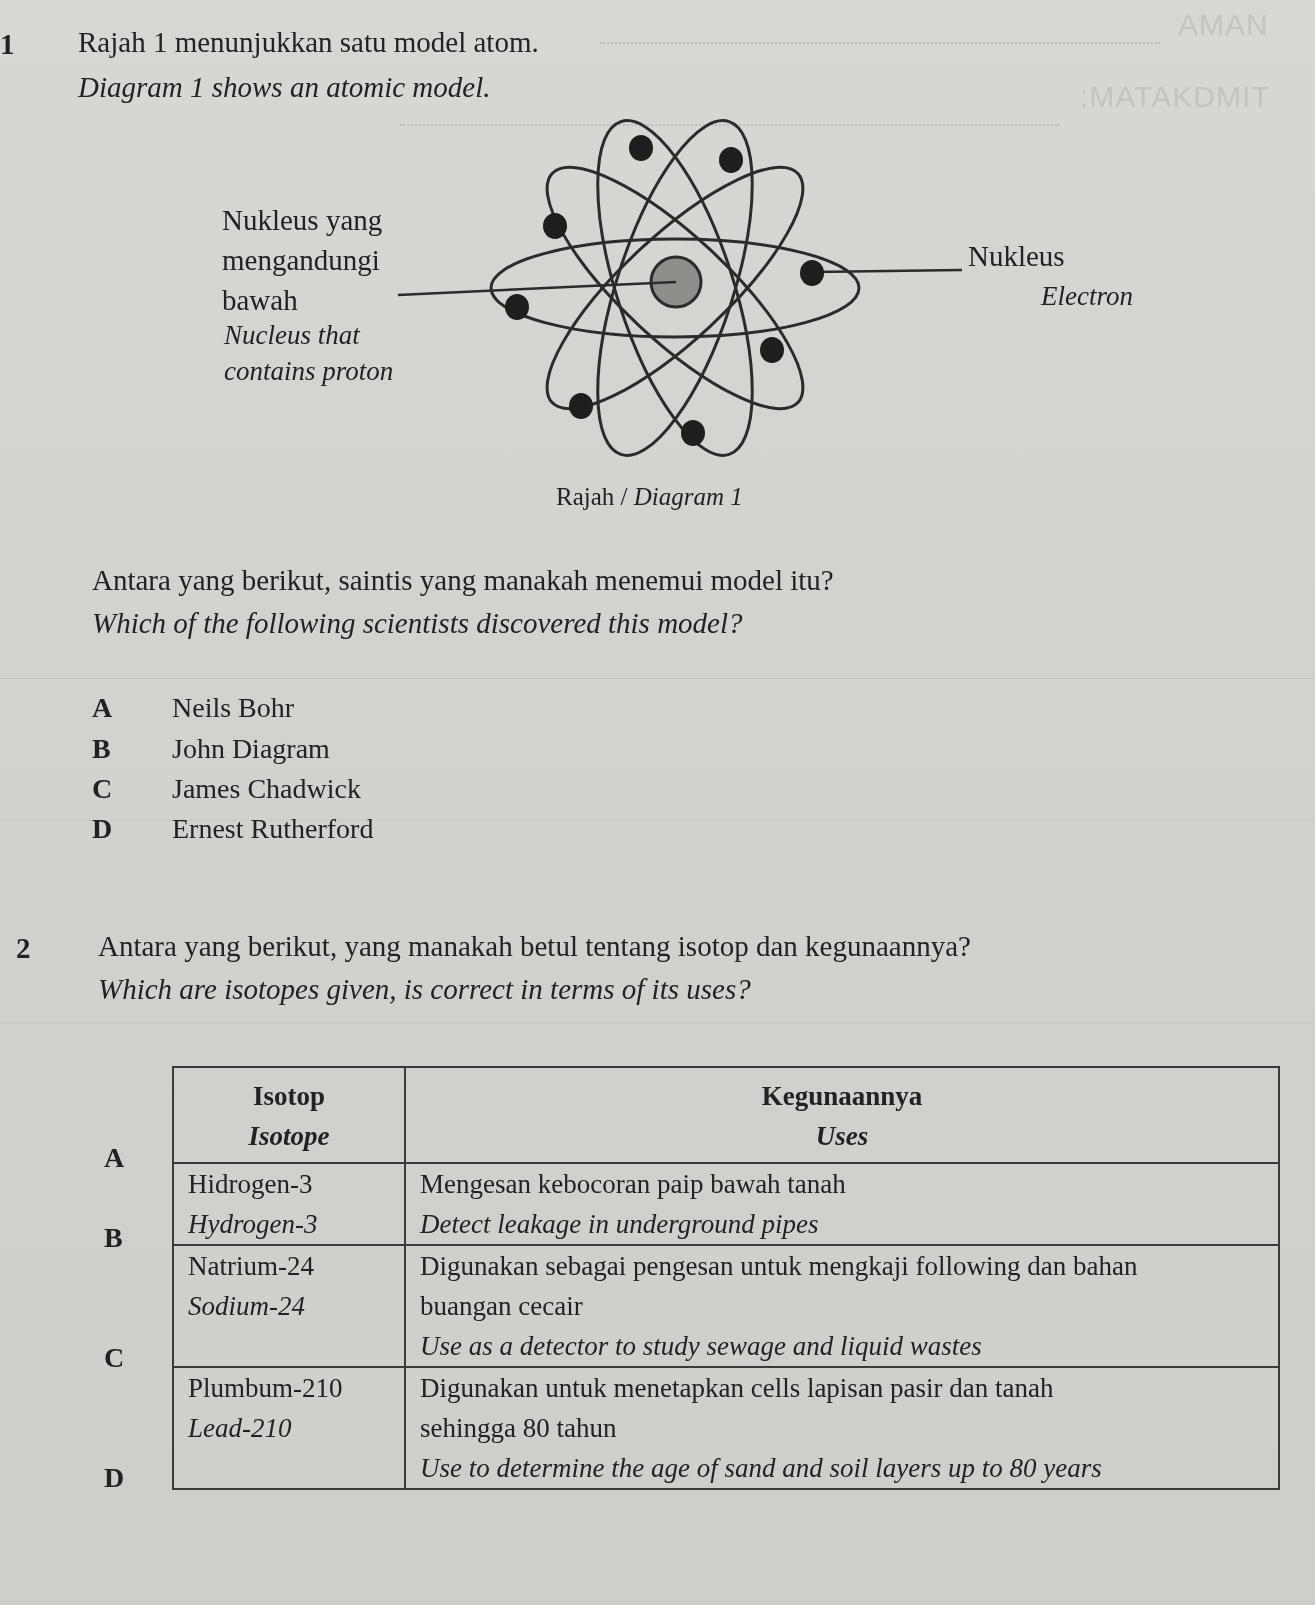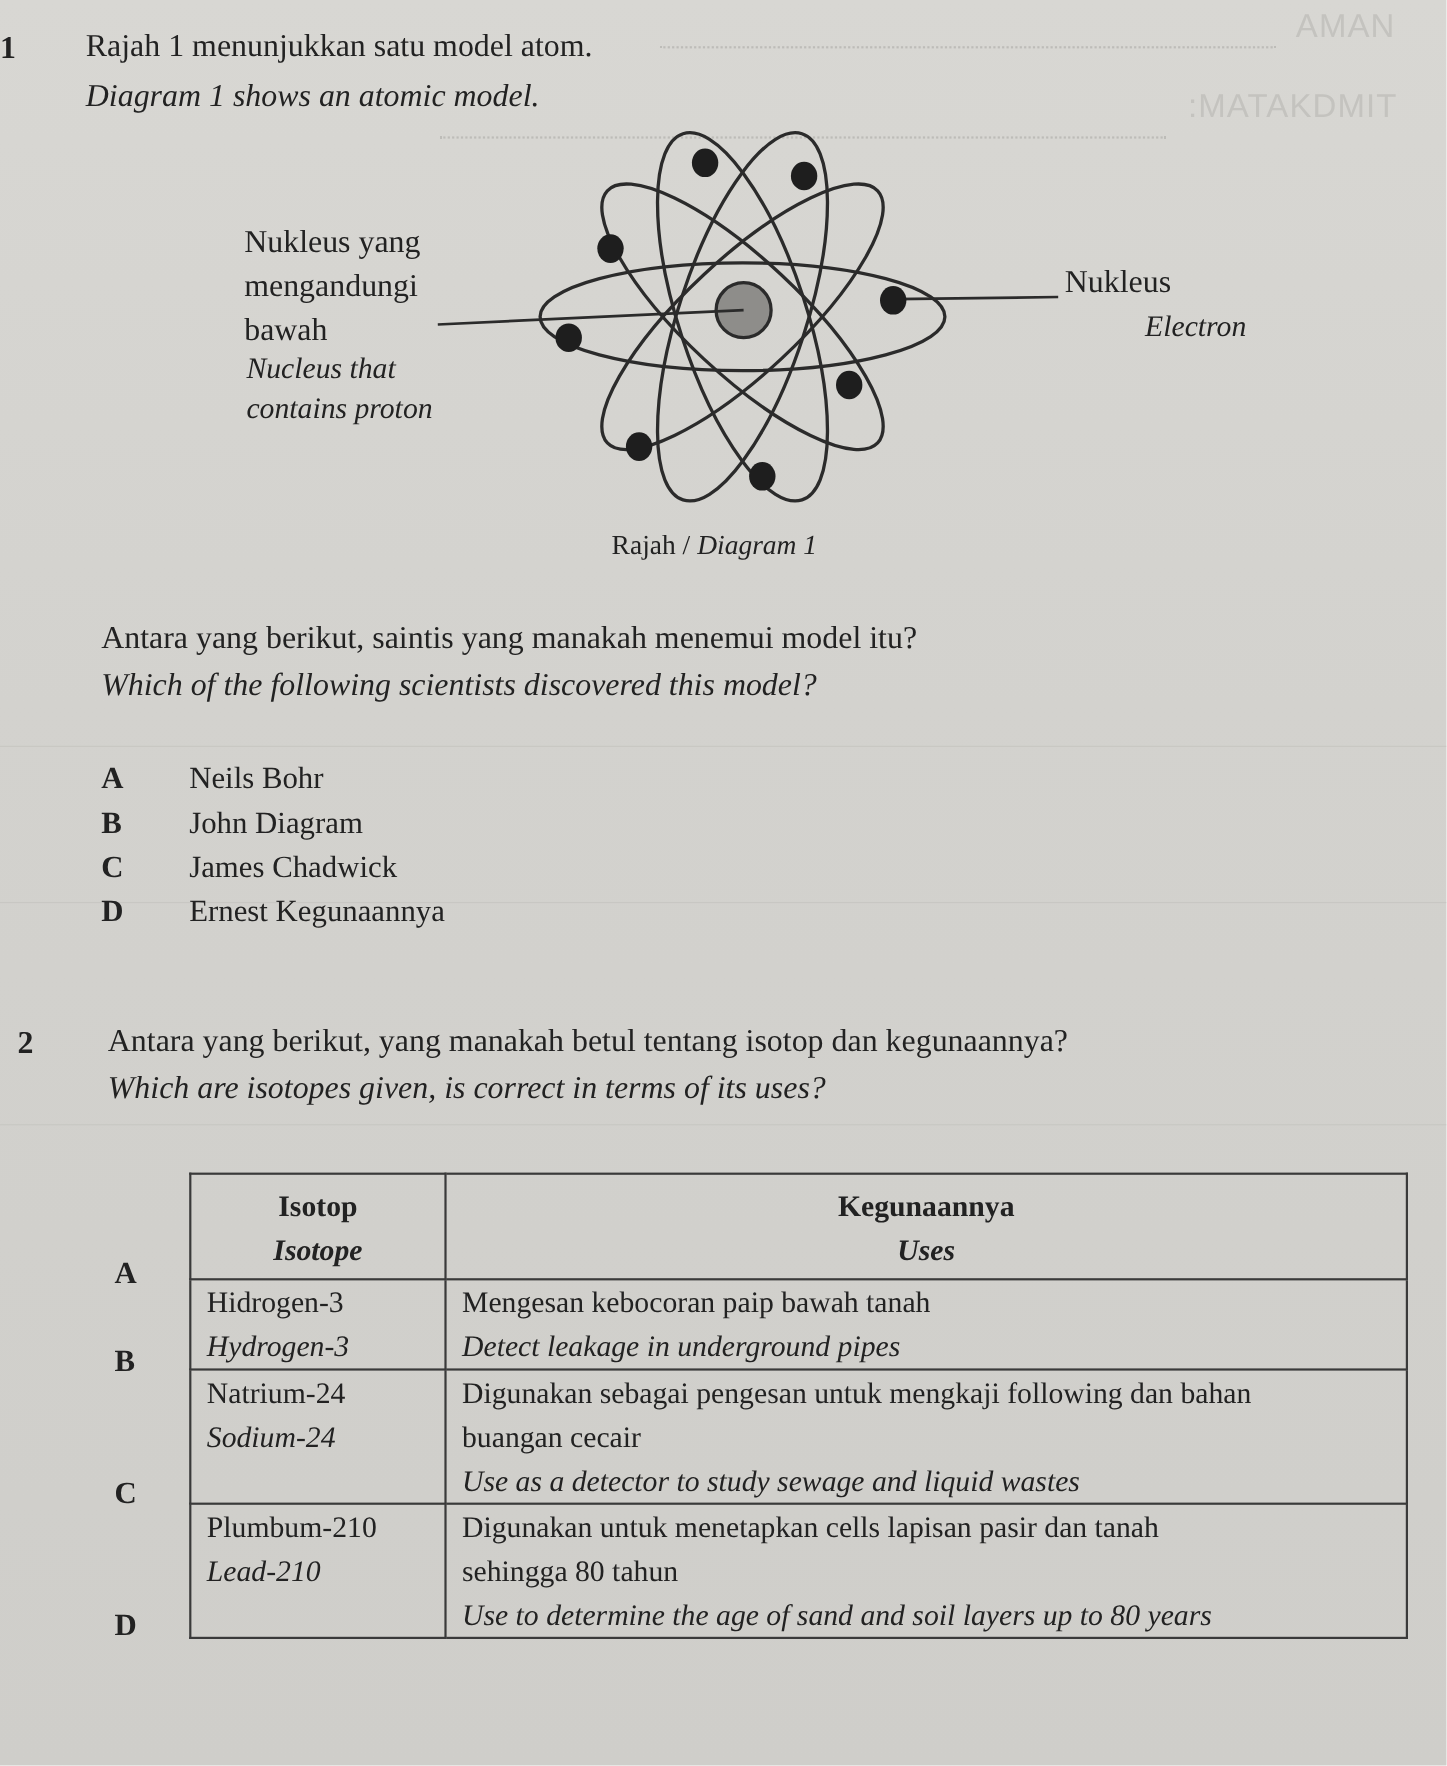--- a/index.html
+++ b/index.html
@@ -72,21 +72,21 @@
 <div class="abs txt" style="left:968px;top:242px;">Nukleus</div>
 <div class="abs txt it" style="left:996px;top:283px;font-size:27px;margin-left:45px;">Electron</div>
 <div class="abs txt" style="left:556px;top:484px;font-size:25px;"><span>Rajah / </span><span class="it">Diagram 1</span></div>
 
 <div class="abs txt" style="left:92px;top:566px;">Antara yang berikut, saintis yang manakah menemui model itu?</div>
 <div class="abs txt it" style="left:92px;top:609px;">Which of the following scientists discovered this model?</div>
 
 <div class="opt" style="top:692px;"><span class="letter">A</span><span>Neils Bohr</span></div>
 <div class="opt" style="top:733px;"><span class="letter">B</span><span>John Diagram</span></div>
 <div class="opt" style="top:773px;"><span class="letter">C</span><span>James Chadwick</span></div>
-<div class="opt" style="top:813px;"><span class="letter">D</span><span>Ernest Kegunaannya</span></div>
+<div class="opt" style="top:813px;"><span class="letter">D</span><span>Ernest Rutherford</span></div>
 
 <div class="abs qnum" style="left:16px;top:932px;">2</div>
 <div class="abs txt" style="left:98px;top:932px;">Antara yang berikut, yang manakah betul tentang isotop dan kegunaannya?</div>
 <div class="abs txt it" style="left:98px;top:975px;">Which are isotopes given, is correct in terms of its uses?</div>
 
 <div class="rowlet" style="top:1142px;">A</div>
 <div class="rowlet" style="top:1222px;">B</div>
 <div class="rowlet" style="top:1342px;">C</div>
 <div class="rowlet" style="top:1462px;">D</div>
 

